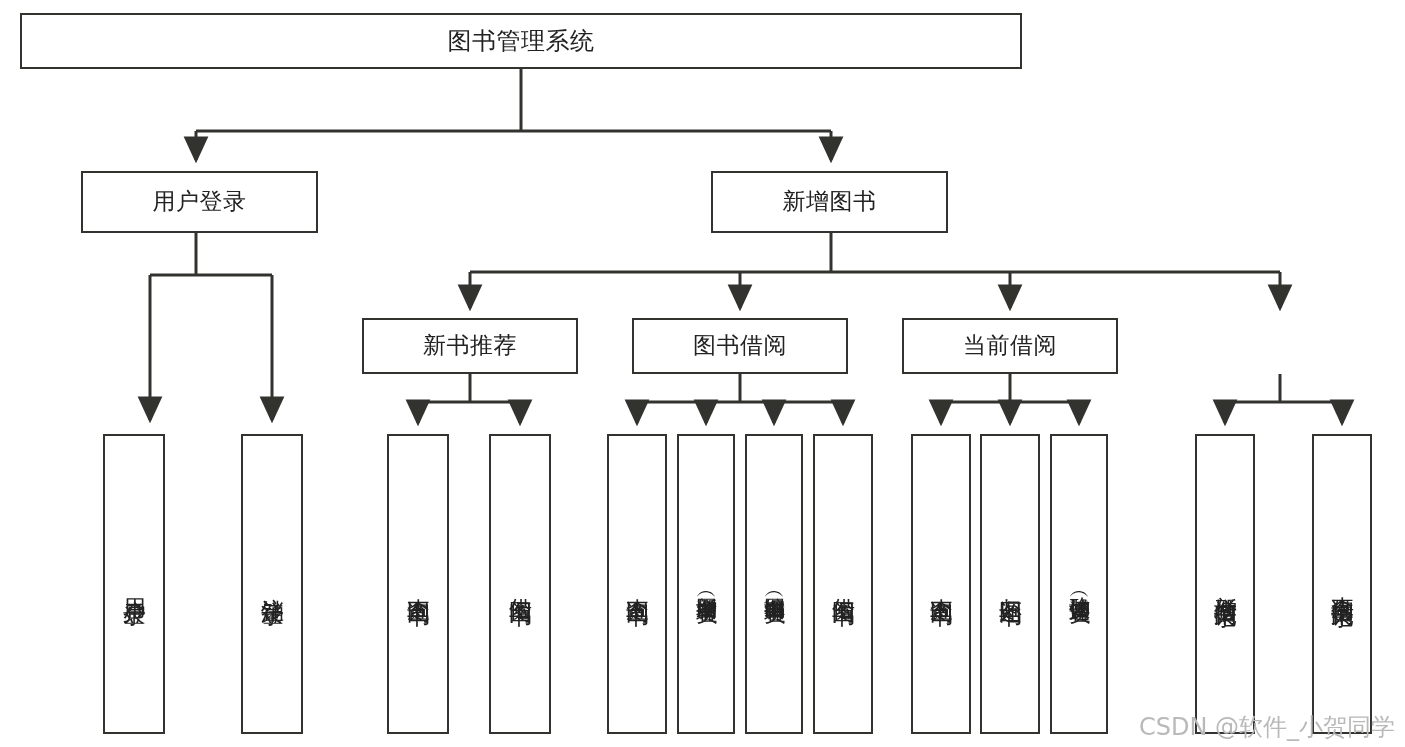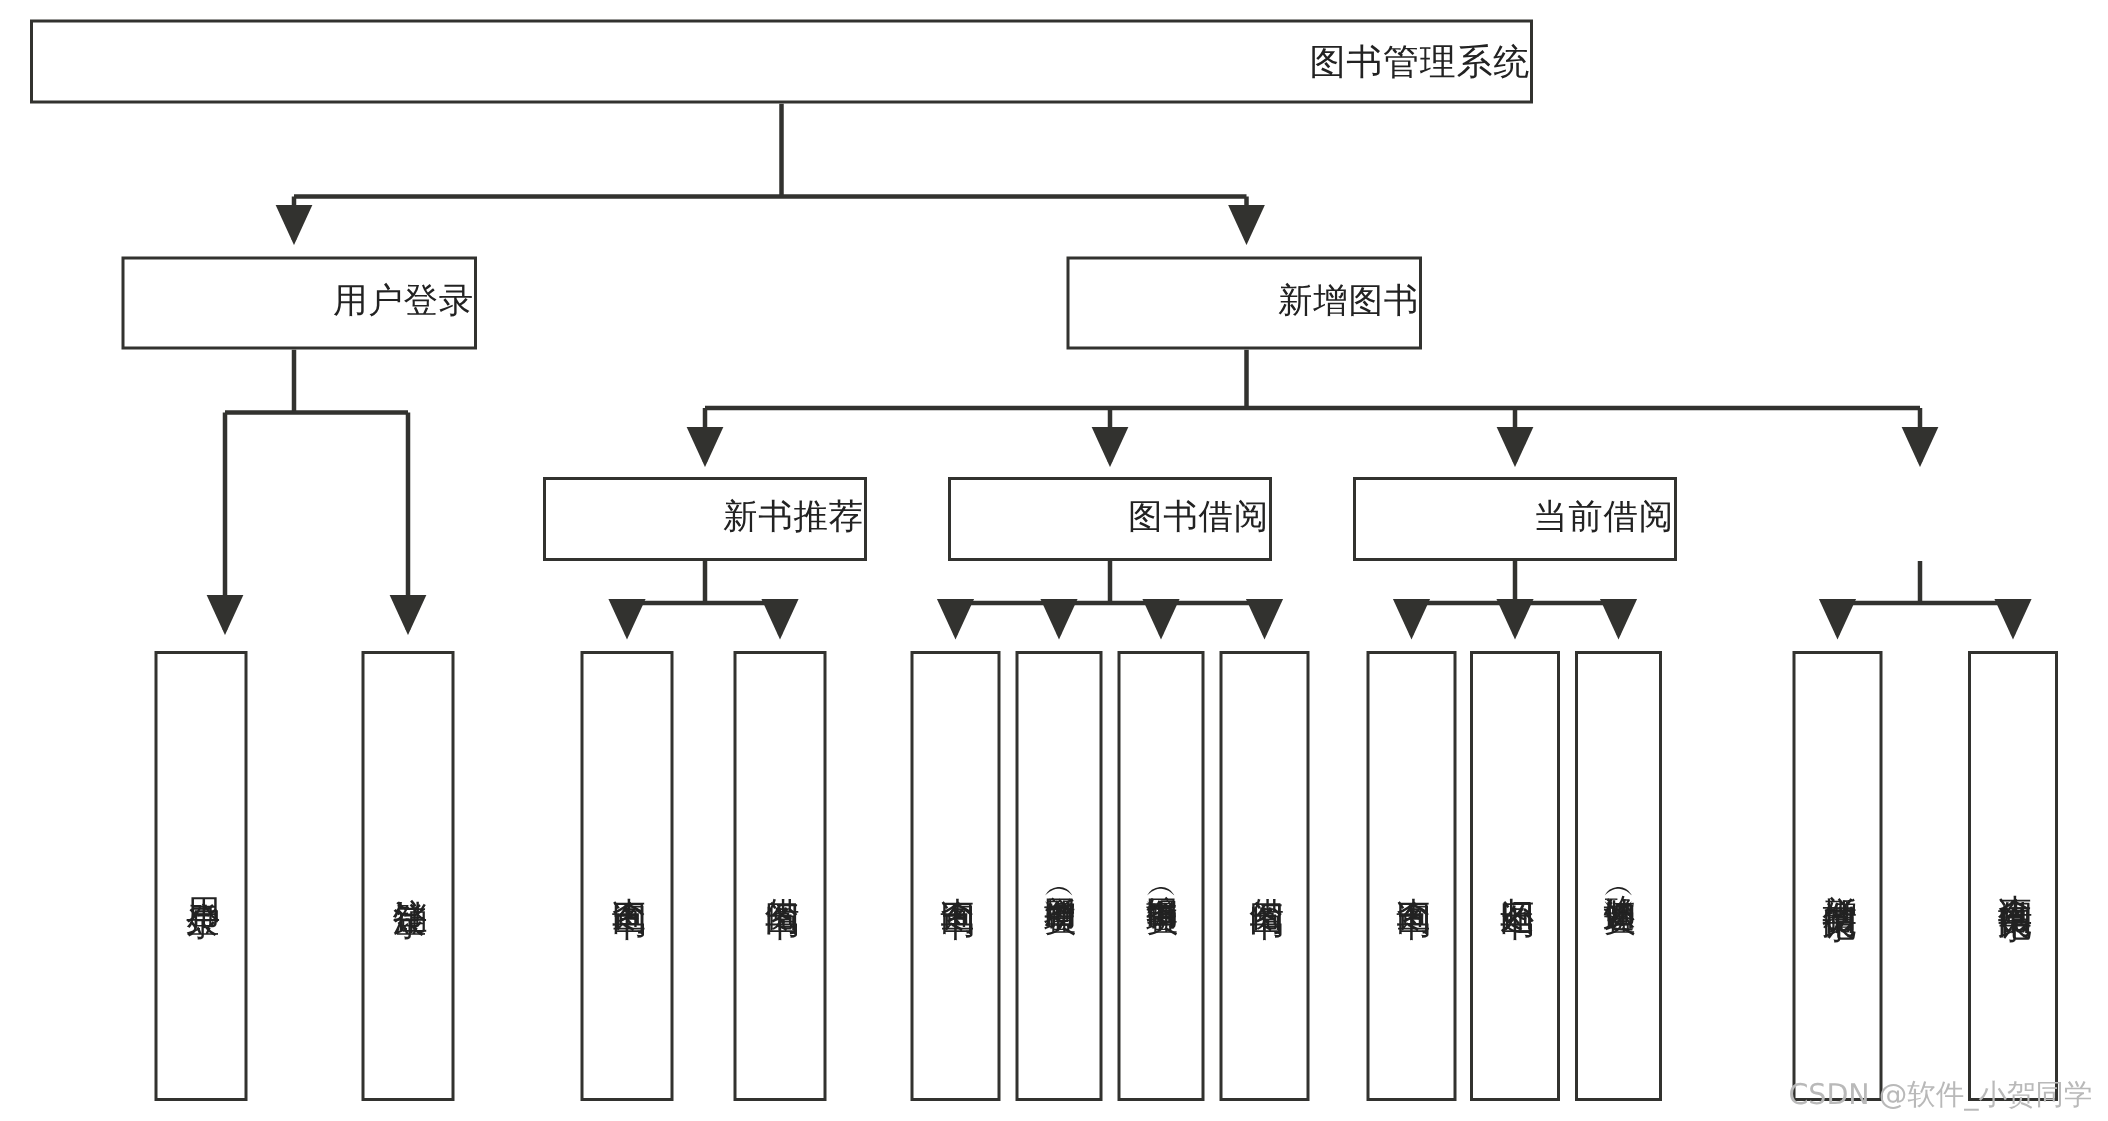--- a/index.html
+++ b/index.html
@@ -25,21 +25,21 @@
     height: 747px;
     pointer-events: none;
   }
   .node {
     position: absolute;
     box-sizing: border-box;
     background: #ffffff;
     border: 2px solid #32322f;
     display: flex;
     align-items: center;
-    justify-content: flex-end;
+    justify-content: center;
     color: #1b1b1b;
     z-index: 2;
   }
   .node-label {
     display: block;
     text-align: center;
     line-height: 1.18;
     letter-spacing: 0.5px;
     color: #222222;
   }
@@ -63,21 +63,21 @@
     max-height: 280px;
   }
   .node.vert.narrow .node-label {
     font-size: 21px;
     letter-spacing: 1px;
   }
   .watermark {
     position: absolute;
     right: 10px;
     bottom: 4px;
-    font-size: 19px;
+    font-size: 24px;
     color: #b9b9b9;
     white-space: nowrap;
     z-index: 5;
     font-family: "DejaVu Sans", "Liberation Sans", sans-serif;
   }
 </style>
 </head>
 <body>
 
 <div id="diagram-root">

